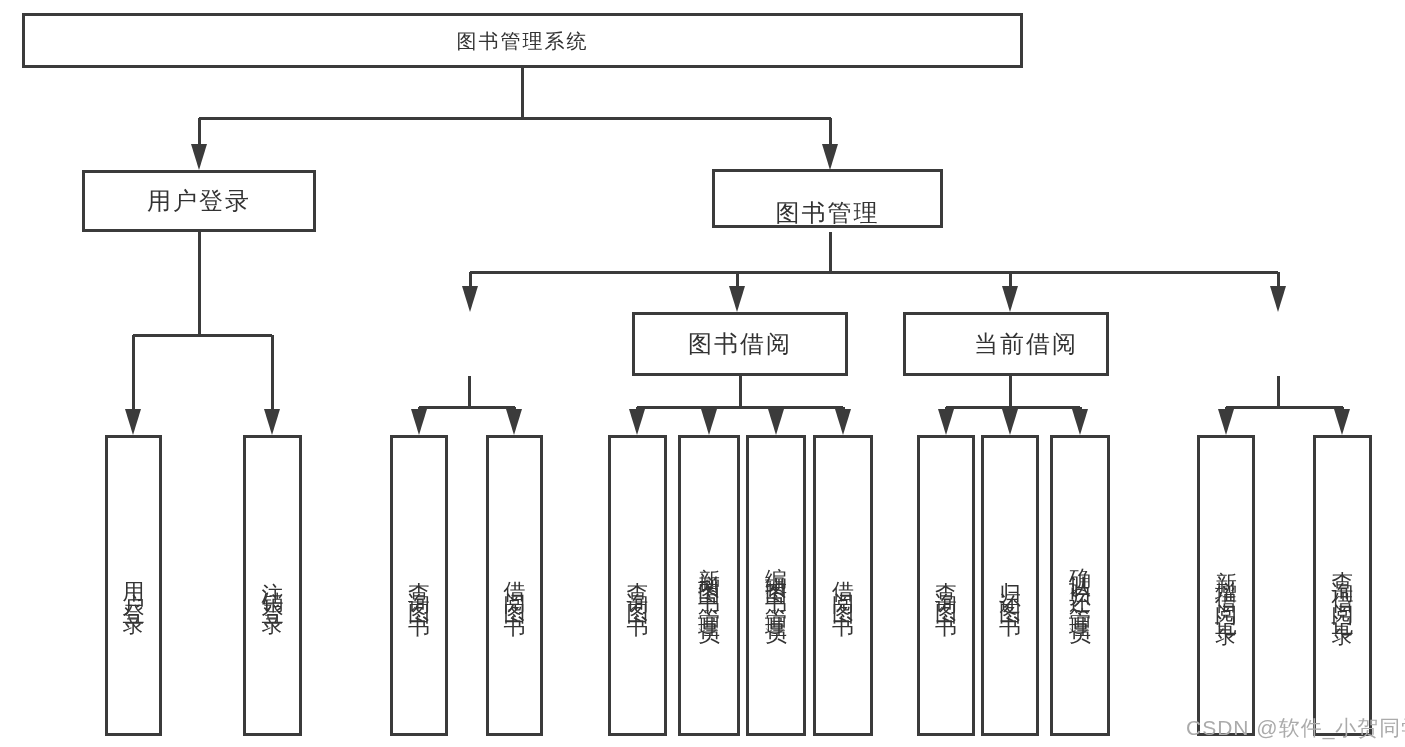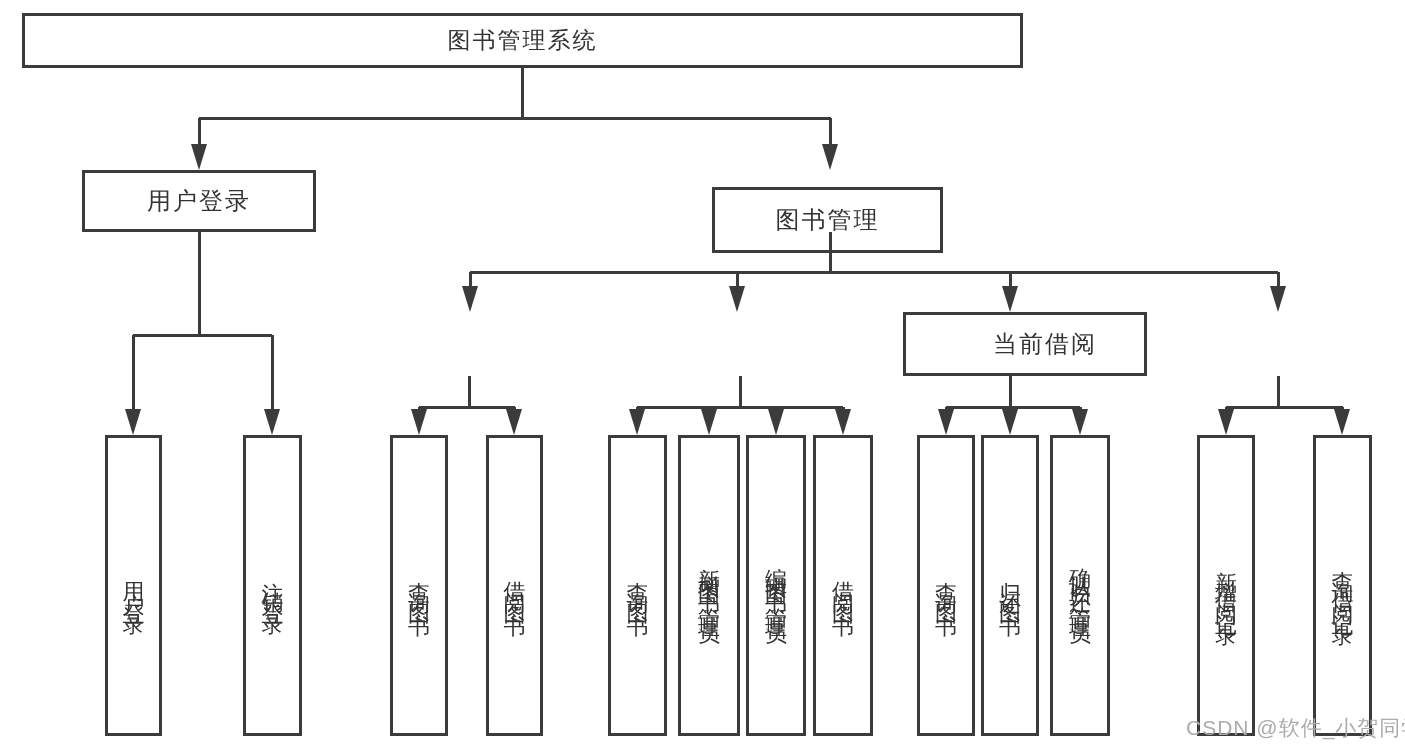--- a/index.html
+++ b/index.html
@@ -12,21 +12,21 @@
   #canvas{
     position:relative;width:1405px;height:747px;background:var(--bg);
     overflow:hidden;font-family:"Liberation Sans","DejaVu Sans",sans-serif;
     color:var(--text);
   }
   .node{
     position:absolute;background:var(--bg);border:3px solid var(--line);
     box-sizing:border-box;display:flex;align-items:center;justify-content:center;
   }
   .node .lbl{font-size:24px;letter-spacing:2px;line-height:1;white-space:nowrap;}
-  .root .lbl{font-size:23px;letter-spacing:2px;}
+  .root .lbl{font-size:20px;letter-spacing:2px;}
   .leaf .lbl{
     writing-mode:vertical-rl;text-orientation:mixed;
     font-size:22px;letter-spacing:11px;line-height:1;white-space:nowrap;
   }
   .vl{position:absolute;width:3px;margin-left:-1.5px;background:var(--line);}
   .hl{position:absolute;height:3px;margin-top:-1.5px;background:var(--line);}
   .arrow{
     position:absolute;width:0;height:0;margin-left:-8px;
     border-left:8px solid transparent;border-right:8px solid transparent;
     border-top:26px solid var(--line);
@@ -42,27 +42,30 @@
 <div id="canvas">
 
   <div class="node root" style="left:22px;top:13px;width:1001px;height:55px;">
     <span class="lbl">图书管理系统</span>
   </div>
 
   <div class="node" style="left:82px;top:170px;width:234px;height:62px;">
     <span class="lbl">用户登录</span>
   </div>
 
-  <div class="node" style="left:712px;top:187px;width:231px;height:66px;">
+  <div class="node" style="left:712px;top:169px;width:231px;height:59px;align-items:flex-end;">
     <span class="lbl">图书管理</span>
   </div>
 
 
+  <div class="node" style="left:632px;top:312px;width:216px;height:64px;">
+    <span class="lbl">图书借阅</span>
+  </div>
 
-  <div class="node" style="left:903px;top:312px;width:244px;height:64px;padding-left:40px;">
+  <div class="node" style="left:903px;top:312px;width:206px;height:64px;padding-left:40px;">
     <span class="lbl">当前借阅</span>
   </div>
 
 
   <div class="node leaf" style="left:105px;top:435px;width:57px;height:301px;">
     <span class="lbl">用户登录</span>
   </div>
 
   <div class="node leaf" style="left:243px;top:435px;width:59px;height:301px;">
     <span class="lbl">注销登录</span>

